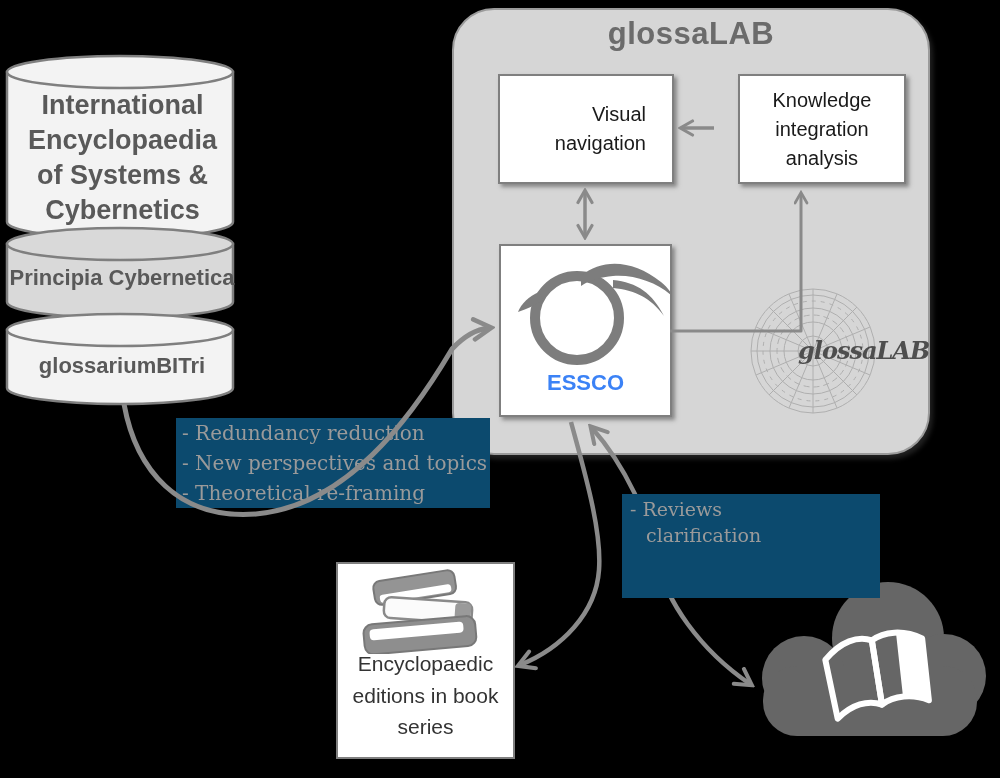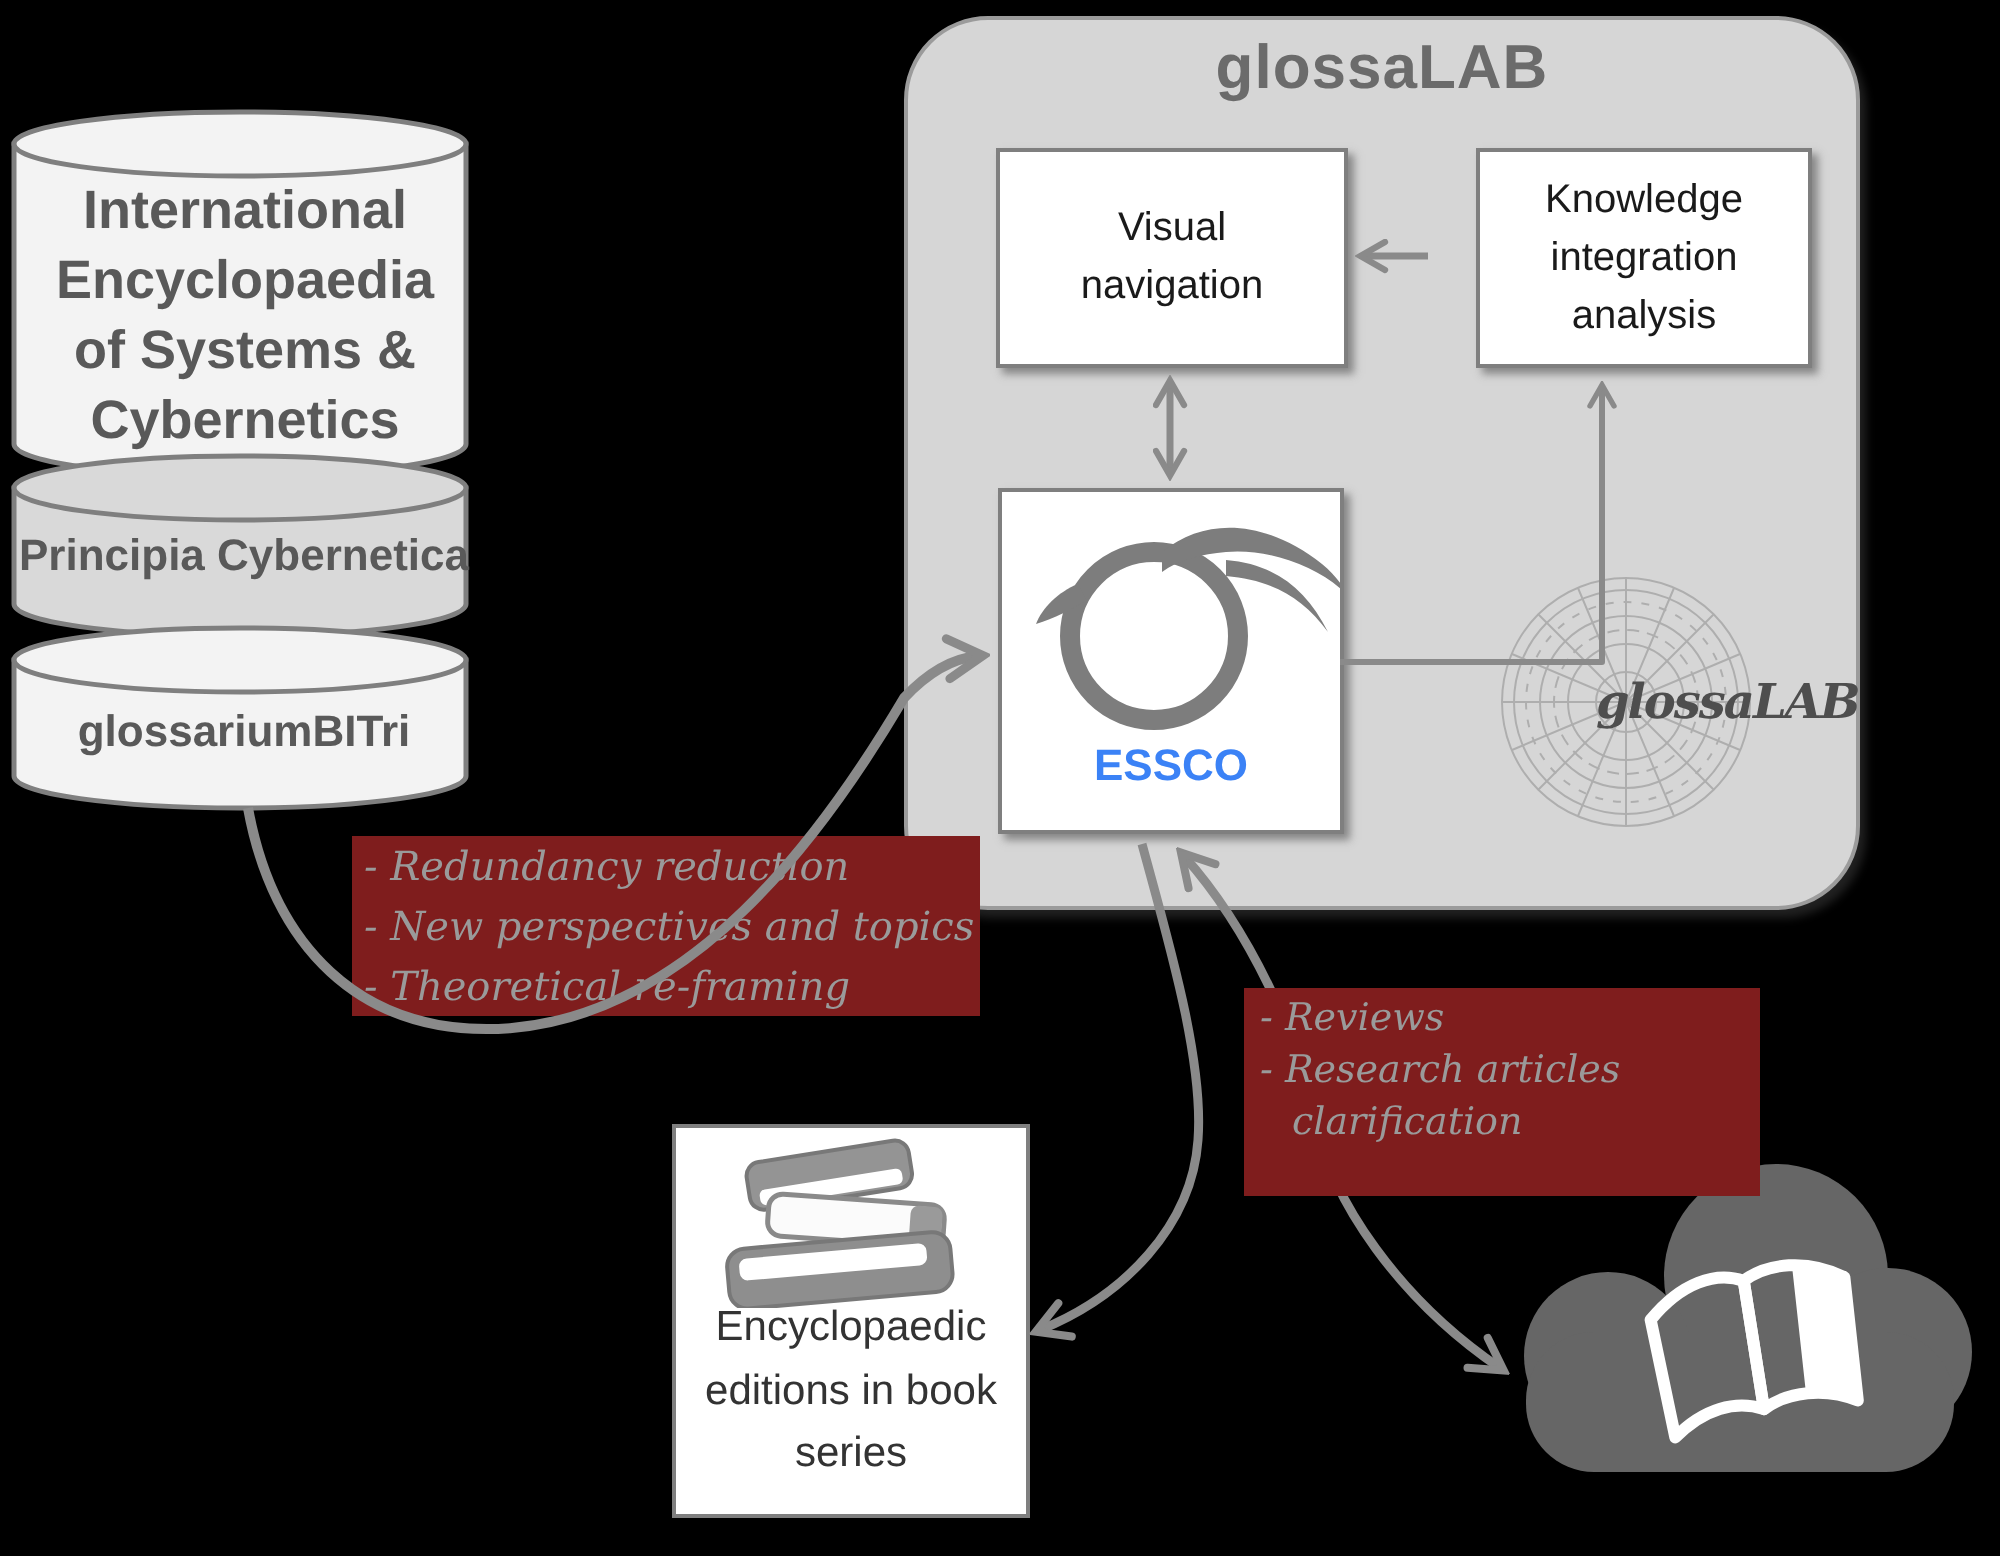--- a/index.html
+++ b/index.html
@@ -25,22 +25,22 @@
              justify-content:flex-start;}
   #essco-label{font-size:22px;font-weight:bold;color:#3b82f6;margin-top:-4px;}
 
   
   .cyl-label{color:#595959;font-weight:bold;text-align:center;z-index:2;line-height:1.3;}
   #cyl-label-1{left:20px;top:88px;width:205px;font-size:27px;}
   #cyl-label-2{left:2px;top:264px;width:240px;font-size:22px;}
   #cyl-label-3{left:2px;top:352px;width:240px;font-size:22px;}
 
   
-  .note{background:#7f1d1d;z-index:3;color:#9a9a9a;font-family:"DejaVu Serif",serif;
-        font-style:italic;}
+  .note{background:#0c4a6e;z-index:3;color:#9a9a9a;font-family:"DejaVu Serif",serif;
+        }
   #note-inputs{left:176px;top:418px;width:314px;height:90px;font-size:20px;
                line-height:30px;padding-left:6px;box-sizing:border-box;}
   #note-outputs{left:622px;top:494px;width:258px;height:104px;font-size:19px;
                 line-height:26px;padding:2px 0 0 8px;box-sizing:border-box;}
   .note .indent{padding-left:16px;}
 
   
   #books-box{left:336px;top:562px;width:175px;height:193px;background:#fff;
              border:2px solid #7f7f7f;z-index:1;}
   #books-caption{left:336px;top:648px;width:179px;text-align:center;font-size:21px;
@@ -100,21 +100,21 @@
   <svg class="abs layer" id="layer-behind" width="1000" height="778" viewBox="0 0 1000 778">
     <defs>
       <marker id="arwB" viewBox="0 0 10 10" refX="7.5" refY="5" markerWidth="5" markerHeight="5" orient="auto-start-reverse">
         <path d="M1.5,1 L8.5,5 L1.5,9" fill="none" stroke="#8a8a8a" stroke-width="1.8" stroke-linecap="round"></path>
       </marker>
     </defs>
     <path d="M592,428 C625,465 650,520 658,560 C665,600 700,650 750,684" fill="none" stroke="#8a8a8a" stroke-width="4.5" marker-start="url(#arwB)" marker-end="url(#arwB)"></path>
   </svg>
 
   <div class="abs wbox" id="visual-box">
-    <span style="width:120px;">Visual navigation</span>
+    <span style="width:120px;text-align:right;">Visual navigation</span>
   </div>
 
   <div class="abs wbox" id="knowledge-box">
     <span style="width:135px;">Knowledge integration analysis</span>
   </div>
 
   <div class="abs wbox" id="essco-box">
     <svg width="169" height="128" viewBox="0 0 169 128">
       <circle cx="76" cy="72" r="42" fill="none" stroke="#7d7d7d" stroke-width="10"></circle>
       <g fill="#7d7d7d">
@@ -128,21 +128,20 @@
   </div>
 
   <div class="abs note" id="note-inputs">
     <div>- Redundancy reduction</div>
     <div>- New perspectives and topics</div>
     <div>- Theoretical re-framing</div>
   </div>
 
   <div class="abs note" id="note-outputs">
     <div>- Reviews</div>
-    <div>- Research articles</div>
     <div class="indent">clarification</div>
   </div>
 
   <div class="abs" id="books-box"></div>
   <svg class="abs" style="left:352px;top:568px;z-index:2;" width="145" height="86" viewBox="0 0 145 86">
     <g transform="rotate(-9 60 22)">
       <rect x="22" y="8" width="82" height="24" rx="7" fill="#949494" stroke="#787878" stroke-width="2"></rect>
       <rect x="27" y="22" width="72" height="8" rx="3" fill="#ffffff"></rect>
     </g>
     <g transform="rotate(4 80 42)">

